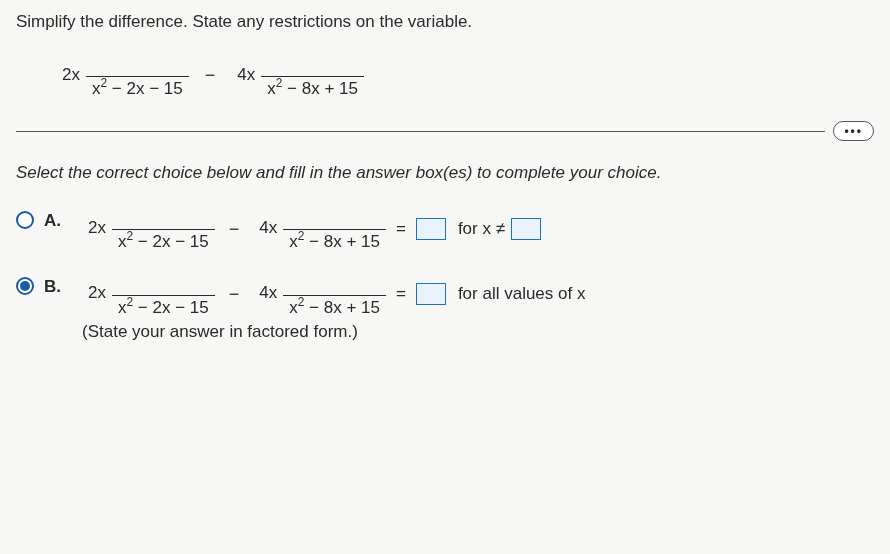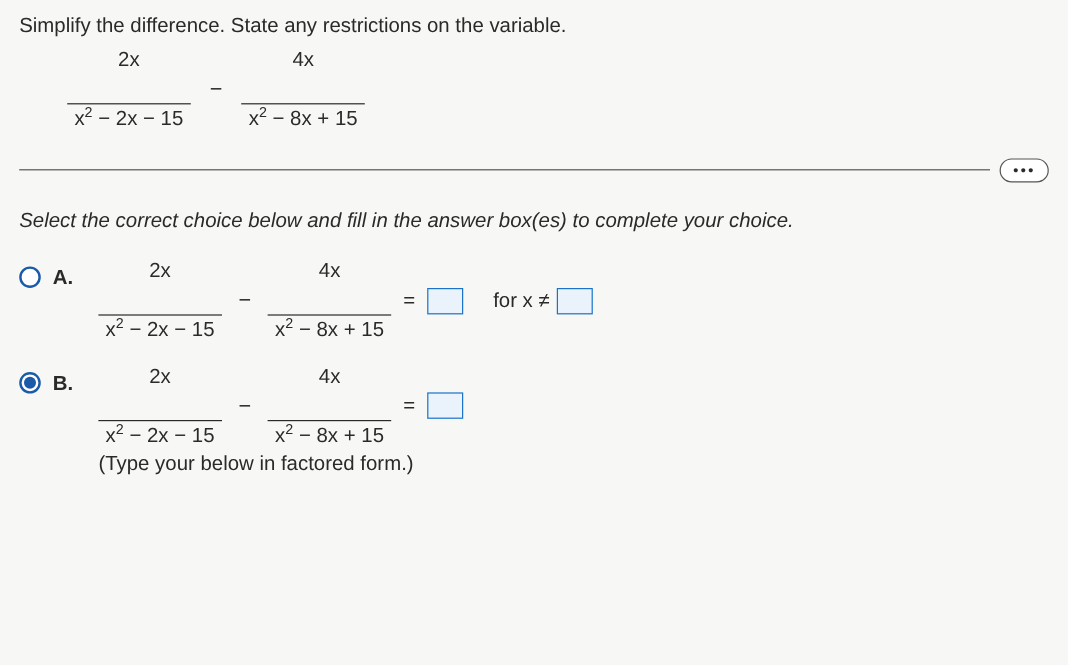--- a/index.html
+++ b/index.html
@@ -5,23 +5,23 @@
   * { box-sizing: border-box; }
   body {
     margin: 0;
     padding: 12px 16px;
     font-family: Arial, Helvetica, sans-serif;
     font-size: 17px;
     color: #2a2a2a;
     background: #f7f7f5;
     width: 890px;
   }
-  .prompt { margin-bottom: 8px; }
+  .prompt { margin-bottom: 20px; }
   .expr-row { display: flex; align-items: center; gap: 8px; margin-left: 40px; margin-bottom: 22px; }
-  .frac { display: inline-flex; flex-direction: column; align-items: center; line-height: 1.2; }
+  .frac { display: inline-flex; flex-direction: row; align-items: center; line-height: 1.2; }
   .frac .num { padding: 0 6px 2px 6px; }
   .frac .den { border-top: 1.5px solid #2a2a2a; padding: 2px 6px 0 6px; margin-top: 24px; }
   .minus { padding: 0 8px; font-size: 18px; }
   .sup { font-size: 0.7em; vertical-align: super; line-height: 0; }
   .hr-row { display: flex; align-items: center; margin: 6px 0 22px 0; }
   .hr-line { flex: 1; border-top: 1px solid #555; }
   .more-btn {
     border: 1.5px solid #555;
     border-radius: 12px;
     padding: 0 10px;
@@ -46,21 +46,21 @@
   }
   .choice-label { font-weight: bold; width: 28px; margin-top: 6px; flex-shrink: 0; }
   .choice-body { flex: 1; }
   .choice-expr { display: flex; align-items: center; gap: 6px; flex-wrap: wrap; }
   .eq { padding: 0 4px; }
   .answer-box {
     display: inline-block; width: 30px; height: 22px;
     border: 1.5px solid #1a72c9; background: #eaf3fb;
     vertical-align: middle;
   }
-  .tail { margin-left: 19px; }
+  .tail { margin-left: 6px; }
   .hint { margin-top: 4px; }
 </style>
 </head>
 <body>
 
 <div class="prompt">Simplify the difference. State any restrictions on the variable.</div>
 
 <div class="expr-row">
   <span class="frac">
     <span class="num">2x</span>
@@ -123,16 +123,17 @@
       </span>
       <span class="minus">−</span>
       <span class="frac">
         <span class="num">4x</span>
         <span class="den">
           <span>x</span><span class="sup">2</span><span> − 8x + 15</span>
         </span>
       </span>
       <span class="eq">=</span>
       <span class="answer-box"></span>
+      <span class="tail">for all values of x</span>
     </div>
-    <div class="hint">(Type your below in factored form.)</div>
+    <div class="hint">(State your answer in factored form.)</div>
   </div>
 </div>
 
 </body></html>

